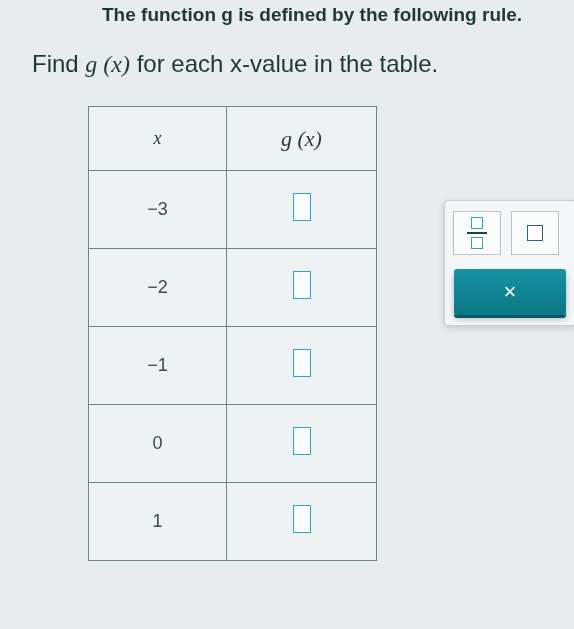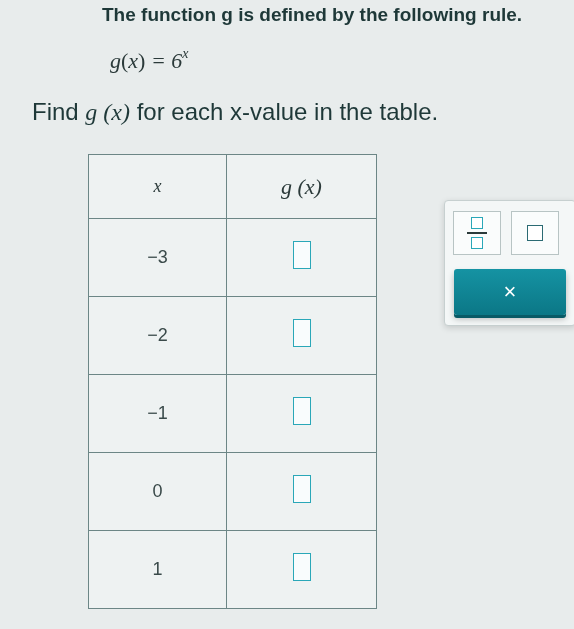--- a/index.html
+++ b/index.html
@@ -131,23 +131,20 @@
   .sq-box {
     width: 16px; height: 16px; border: 1.5px solid #2b6a73; background:#fff;
   }
 </style>
 </head>
 <body>
 
 <div class="content">
   <p class="prompt-line1">The function g is defined by the following rule.</p>
 
-  <div class="equation">
-    <span class="g">g</span><span class="paren">(</span><span>x</span><span class="paren">)</span><span> = </span><span>6</span><span class="sup">x</span>
-  </div>
 
   <p class="prompt-line2">
     <span>Find </span><span class="fn"><span>g (x)</span></span><span> for each x-value in the table.</span>
   </p>
 
   <div class="table-wrap">
     <table class="values">
       <tbody>
           <tr>
         <th class="col-x"><span class="x-header">x</span></th>

